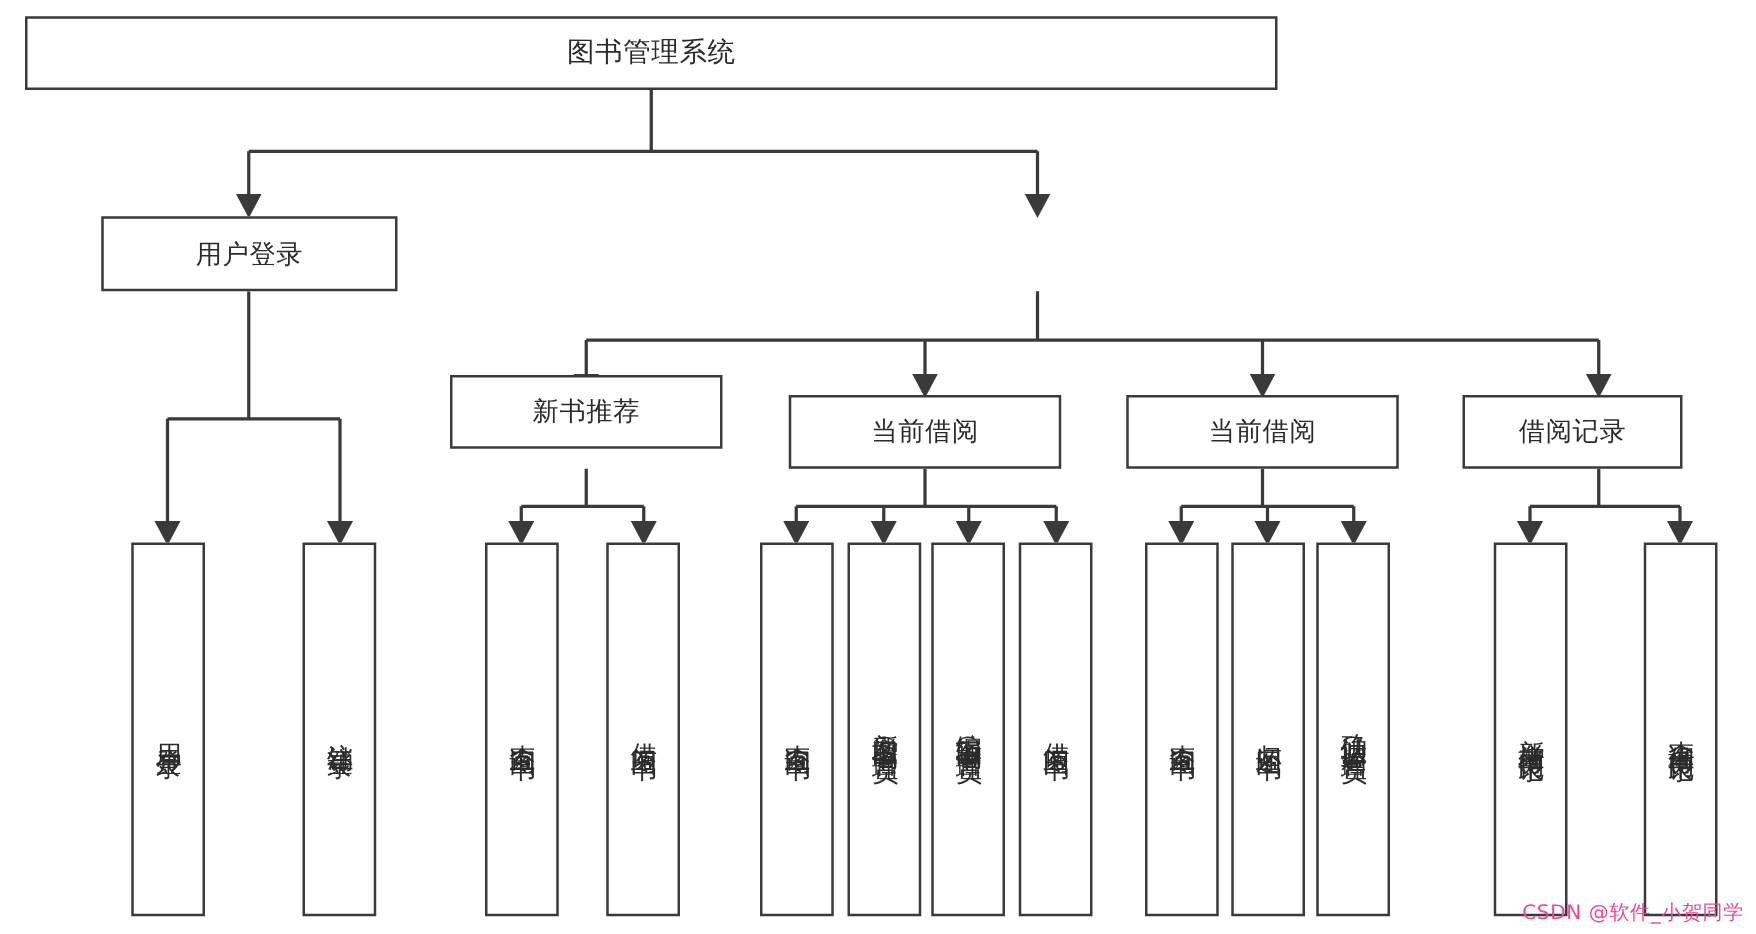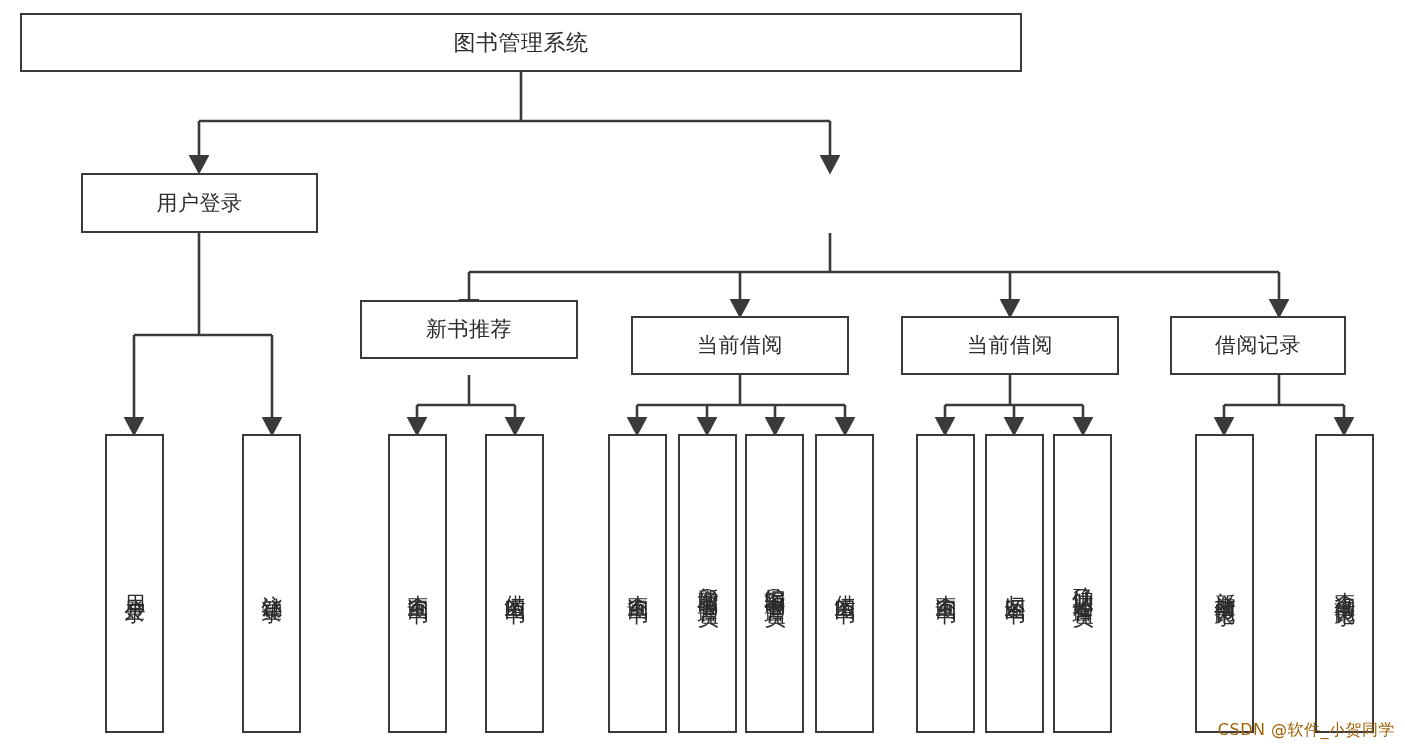--- a/index.html
+++ b/index.html
@@ -60,21 +60,21 @@
     max-height: 268px;
   }
   .node.root .node-label {
     font-size: 22px;
   }
   #watermark {
     position: absolute;
     right: 10px;
     bottom: 6px;
     font-size: 16px;
-    color: #a16207;
+    color: #ec4899;
     white-space: nowrap;
     letter-spacing: 0.5px;
   }
 </style>
 </head>
 <body>
 
 <div id="diagram-root">
 
   <svg id="edges-layer" viewBox="0 0 1405 747" width="1405" height="747">

